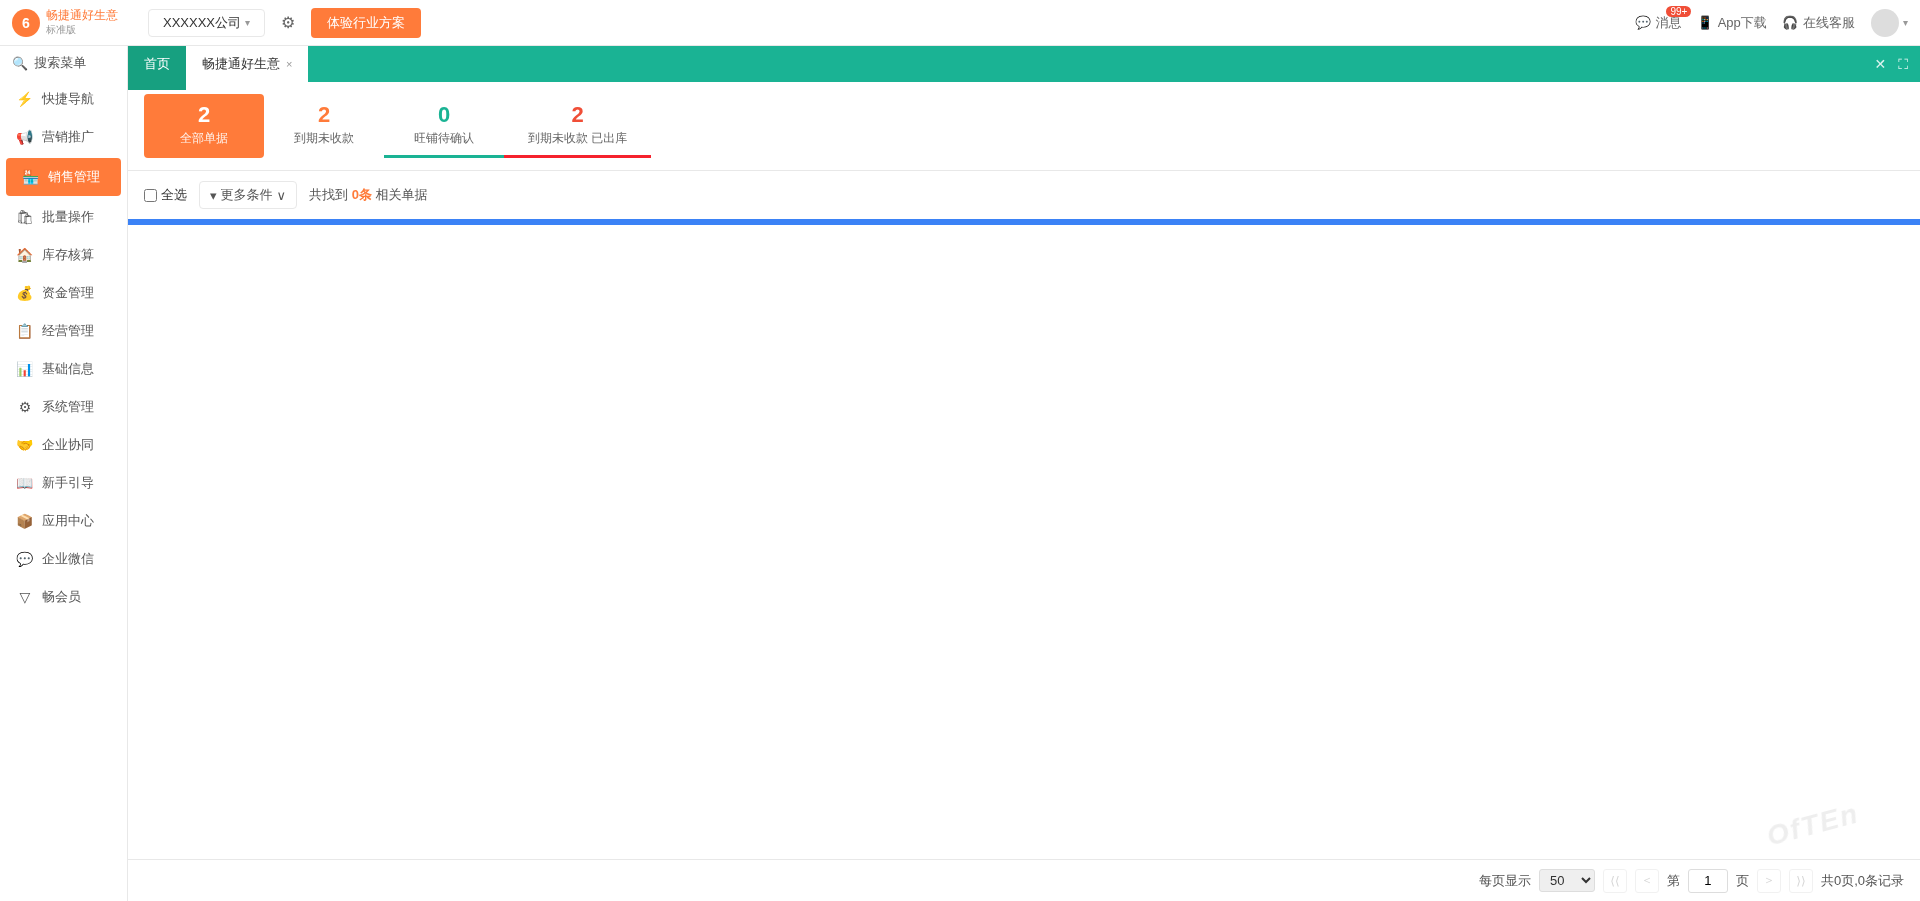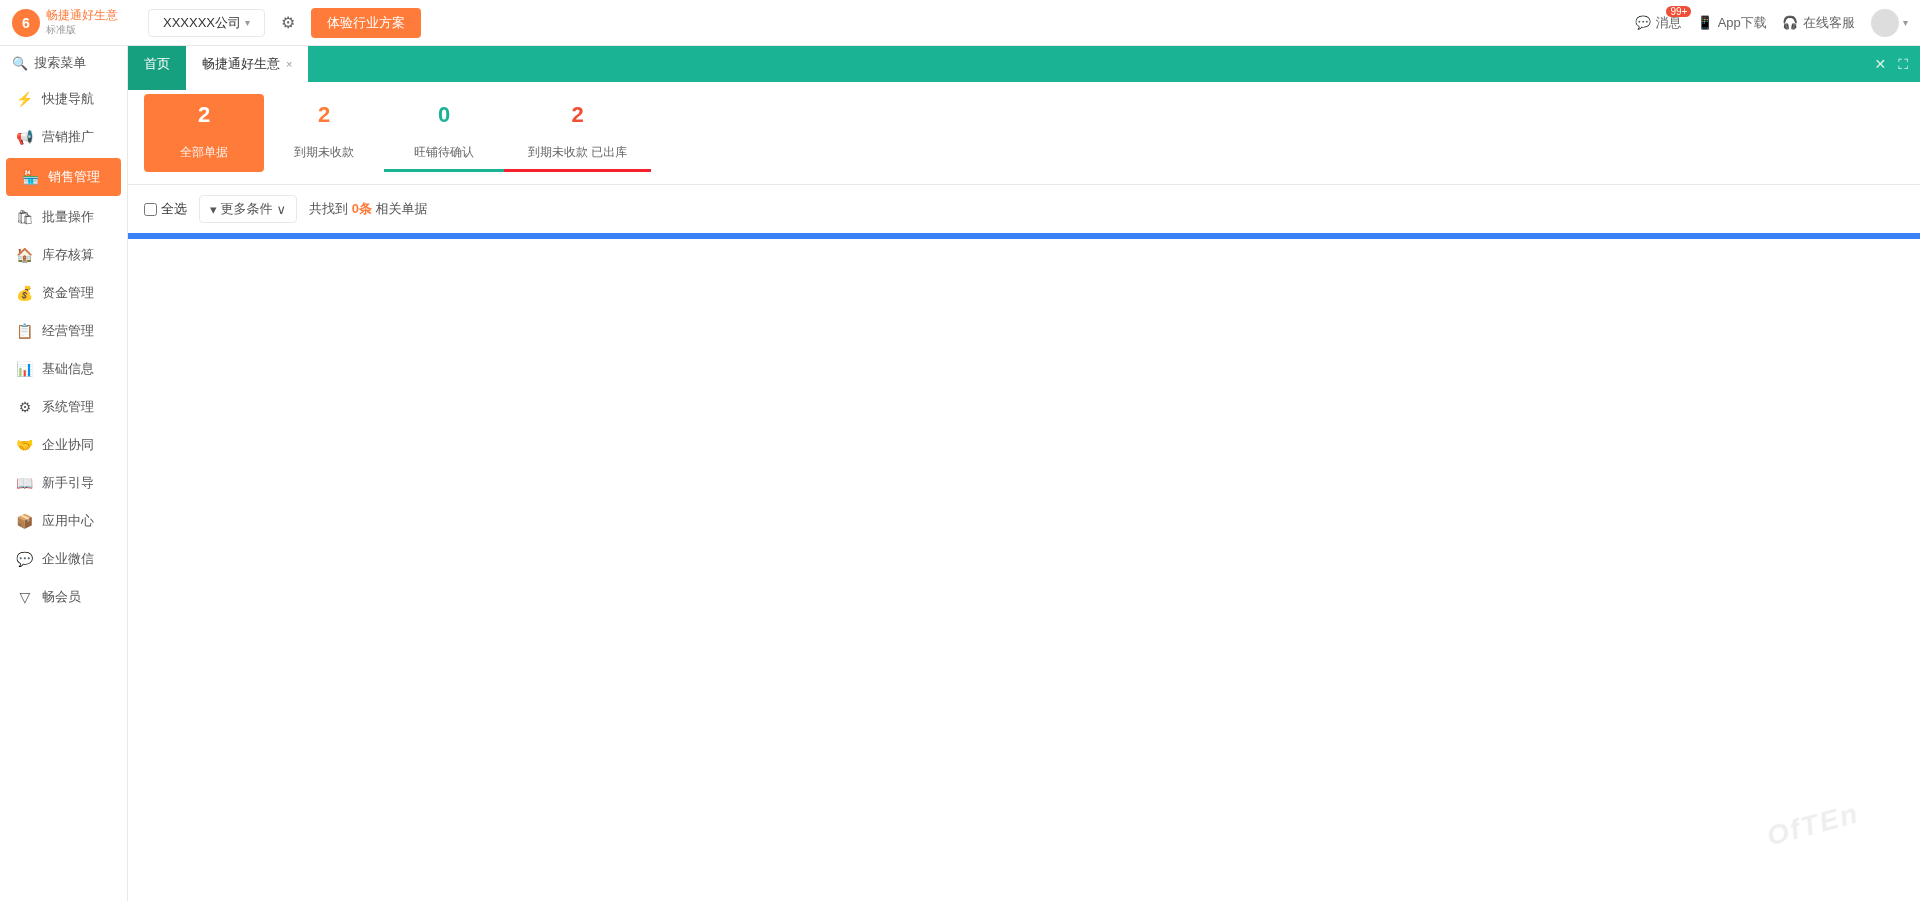--- a/index.html
+++ b/index.html
@@ -184,21 +184,21 @@
       color: #fff;
       border-radius: 4px;
     }
     .stat-card.active-blue { border-bottom: 3px solid #1ab394; }
     .stat-card.active-red { border-bottom: 3px solid #f5222d; }
     .stat-number { font-size: 22px; font-weight: bold; }
     .stat-number.orange { color: #ff7b3a; }
     .stat-number.blue { color: #1ab394; }
     .stat-number.red { color: #f04e37; }
     .stat-number.white { color: #fff; }
-    .stat-label { font-size: 12px; color: #666; margin-top: 16px; }
+    .stat-label { font-size: 12px; color: #666; margin-top: 2px; }
     .stat-label.white { color: rgba(255,255,255,0.9); }
 
     
     .toolbar {
       display: flex;
       align-items: center;
       padding: 10px 16px;
       border-bottom: 6px solid #3b82f6;
       gap: 12px;
     }
@@ -463,17 +463,33 @@
       <span class="found-text">
         <span>共找到</span>&nbsp;<span class="found-count">0条</span>&nbsp;<span>相关单据</span>
       </span>
 
     </div>
 
     <div class="table-area">
       
     </div>
 
+    <div class="pagination-bar">
+      <span class="page-size-label">每页显示</span>
+      <select class="page-size-select">
+        <option>50</option>
+        <option>100</option>
+        <option>200</option>
+      </select>
+      <div class="page-btn disabled">⟨⟨</div>
+      <div class="page-btn disabled">＜</div>
+      <span class="page-info">第</span>
+      <input class="page-input" type="text" value="1" style="">
+      <span class="page-info">页</span>
+      <div class="page-btn disabled">＞</div>
+      <div class="page-btn disabled">⟩⟩</div>
+      <span class="page-info">共0页,0条记录</span>
+    </div>
 
   </div>
 </div>
 
 <div class="watermark">OfTEn</div>
 
 </body></html>

